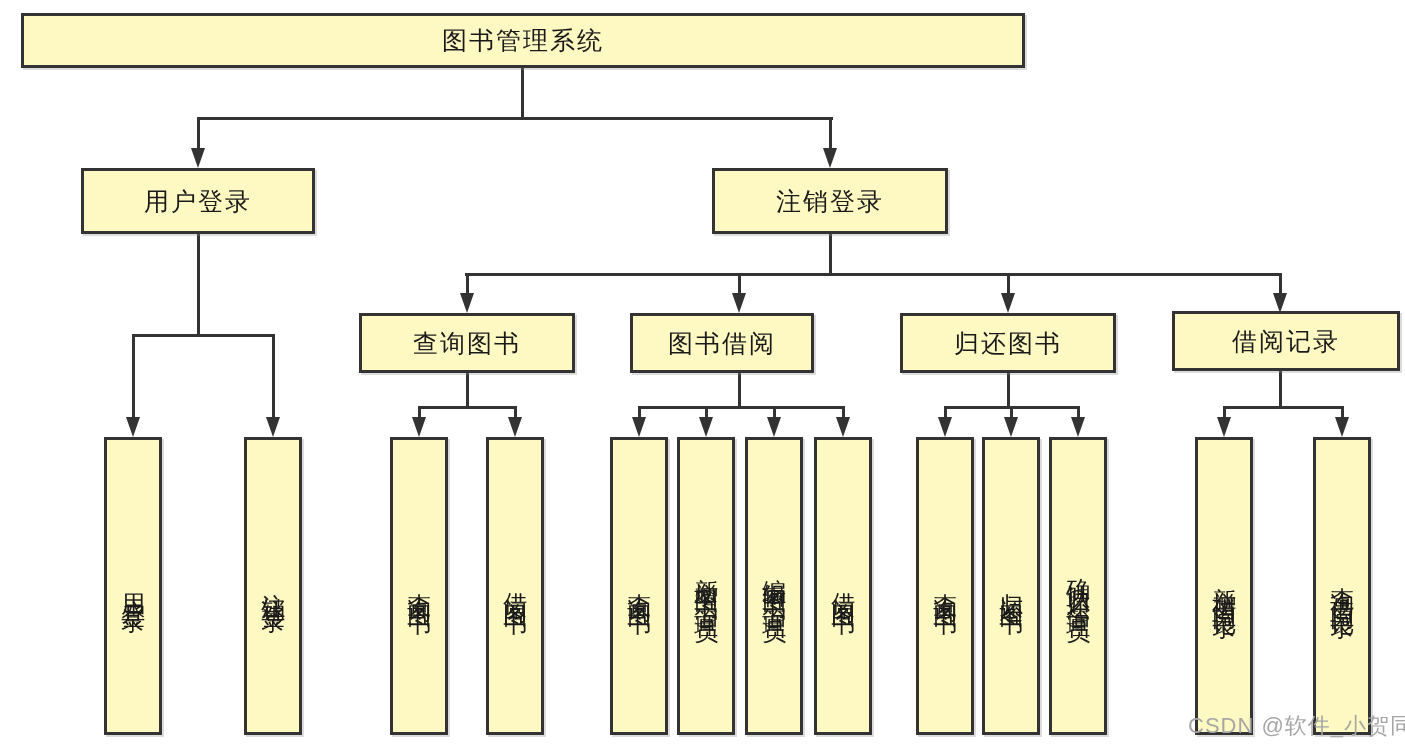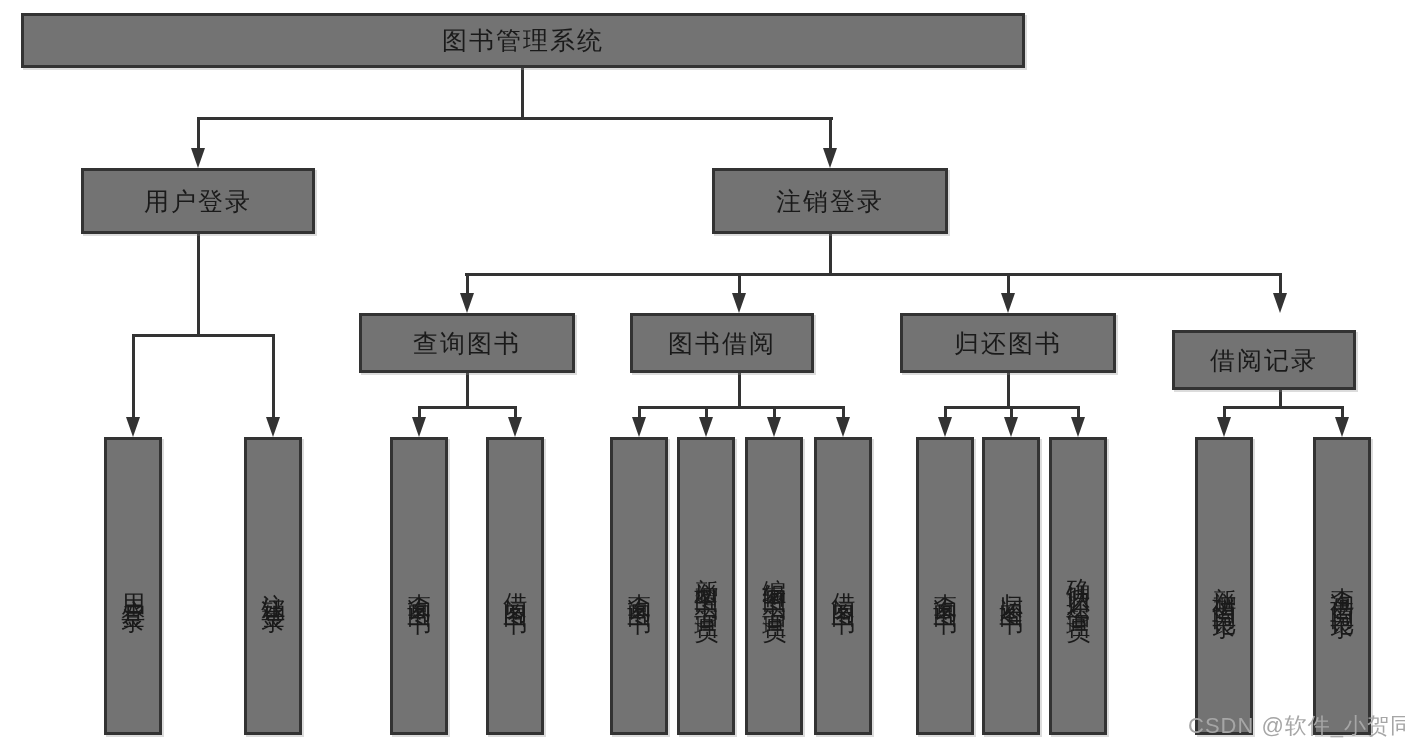--- a/index.html
+++ b/index.html
@@ -5,21 +5,21 @@
   html,body{margin:0;padding:0;background:#fff;}
   .stage{
     position:relative;width:1405px;height:747px;
     background:var(--background,#ffffff);
     font-family:"Liberation Sans",sans-serif;
     overflow:hidden;
   }
   .box{
     position:absolute;box-sizing:border-box;
     border:3px solid var(--line,#333333);
-    background:#737373;
+    background:#fef9c3;
     display:flex;align-items:center;justify-content:center;
     color:var(--text,#1a1a1a);
     box-shadow:2px 2px 0 rgba(140,140,140,0.30);
   }
   .box .lbl{font-size:25px;letter-spacing:2px;white-space:nowrap;}
   .leaf{width:58px;top:437px;height:298px;}
   .leaf .lbl{
     writing-mode:vertical-rl;text-orientation:mixed;
     font-size:24px;letter-spacing:6px;line-height:1.1;white-space:normal;
   }
@@ -114,21 +114,21 @@
 
   <div class="box" style="left:359px;top:313px;width:216px;height:60px;">
     <span class="lbl">查询图书</span>
   </div>
   <div class="box" style="left:630px;top:313px;width:184px;height:60px;text-align:right;">
     <span class="lbl">图书借阅</span>
   </div>
   <div class="box" style="left:900px;top:313px;width:216px;height:60px;">
     <span class="lbl">归还图书</span>
   </div>
-  <div class="box" style="left:1172px;top:330px;width:184px;height:60px;">
+  <div class="box" style="left:1172px;top:311px;width:228px;height:60px;">
     <span class="lbl">借阅记录</span>
   </div>
 
   <div class="box leaf" style="left:104px;">
     <span class="lbl">用户登录</span>
   </div>
   <div class="box leaf" style="left:244px;">
     <span class="lbl">注销登录</span>
   </div>
 

